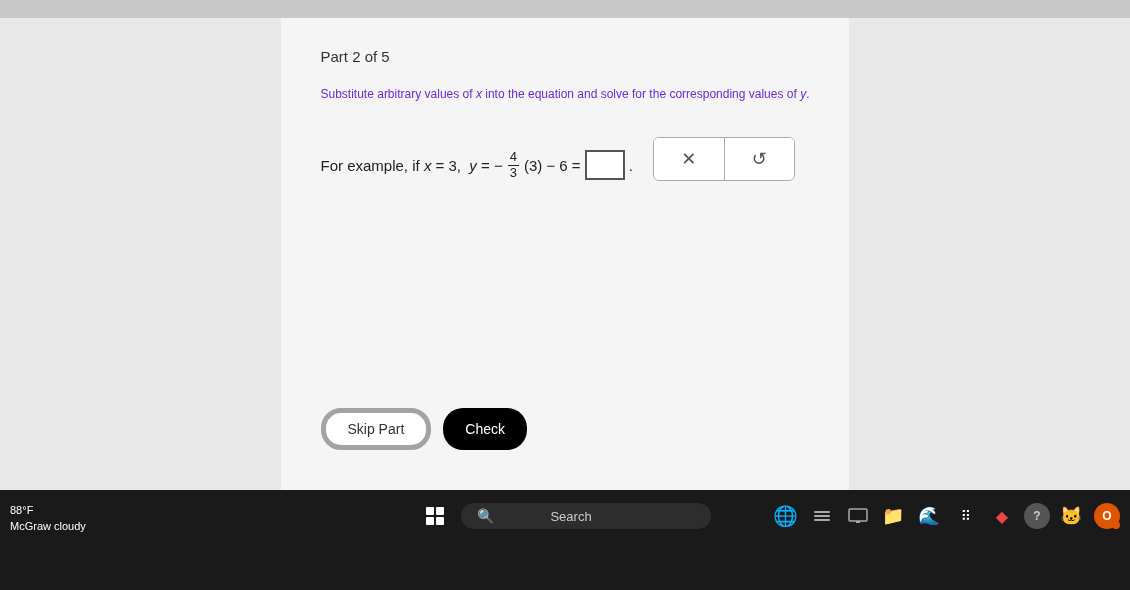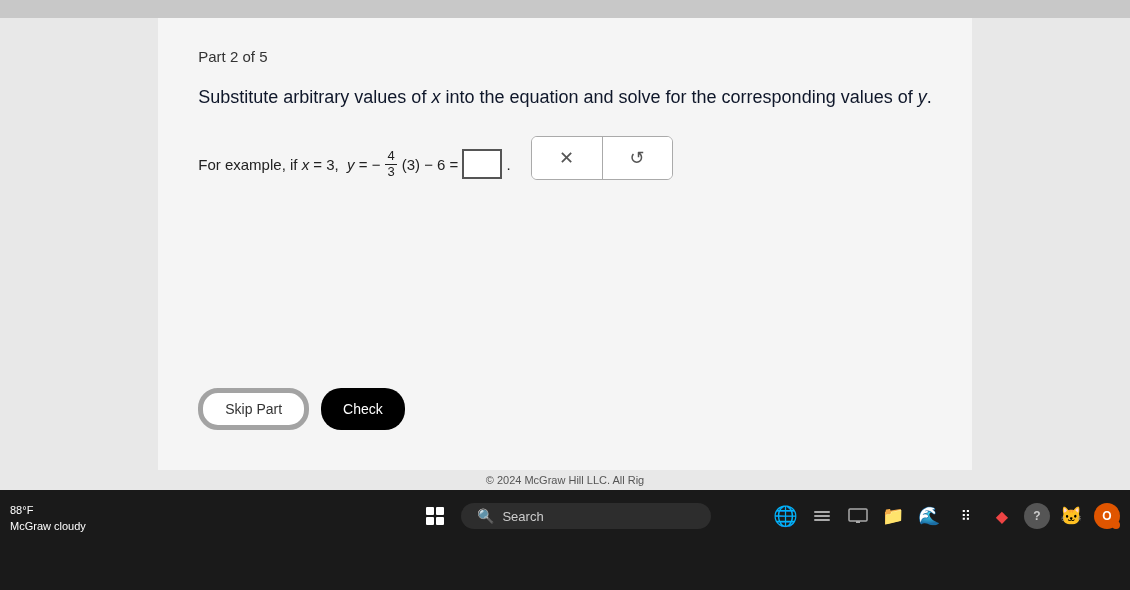--- a/index.html
+++ b/index.html
@@ -37,23 +37,23 @@
     }
 
     .part-label {
       font-size: 15px;
       font-weight: 500;
       color: #333;
       margin-bottom: 22px;
     }
 
     .instruction-text {
-      font-size: 18px;
-      color: #0f172a;
-      margin-bottom: 28px;
+      font-size: 12px;
+      color: #6d28d9;
+      margin-bottom: 36px;
       font-weight: 400;
     }
 
     .instruction-text em {
       font-style: italic;
     }
 
     .equation-row {
       display: flex;
       align-items: center;
@@ -227,20 +227,21 @@
     }
 
     .search-bar .search-icon-svg {
       color: #aaa;
       font-size: 14px;
     }
 
     .search-label {
       color: #ccc;
       font-size: 13px;
+      margin-left: 48px;
     }
 
     .taskbar-right {
       position: absolute;
       right: 10px;
       display: flex;
       align-items: center;
       gap: 8px;
     }
 
@@ -357,23 +358,20 @@
         </button>
       </div>
     </div>
 
     <div class="bottom-buttons">
       <button class="btn-skip">Skip Part</button>
       <button class="btn-check">Check</button>
     </div>
   </div>
 
-  <div class="copyright-area">
-    <span>© 2024 McGraw Hill LLC. All Rig</span>
-  </div>
 </div>
 
 <div class="taskbar">
 
   <div class="weather-info">
     <div>88°F</div>
     <div>McGraw cloudy</div>
   </div>
 
   <div class="taskbar-center">

